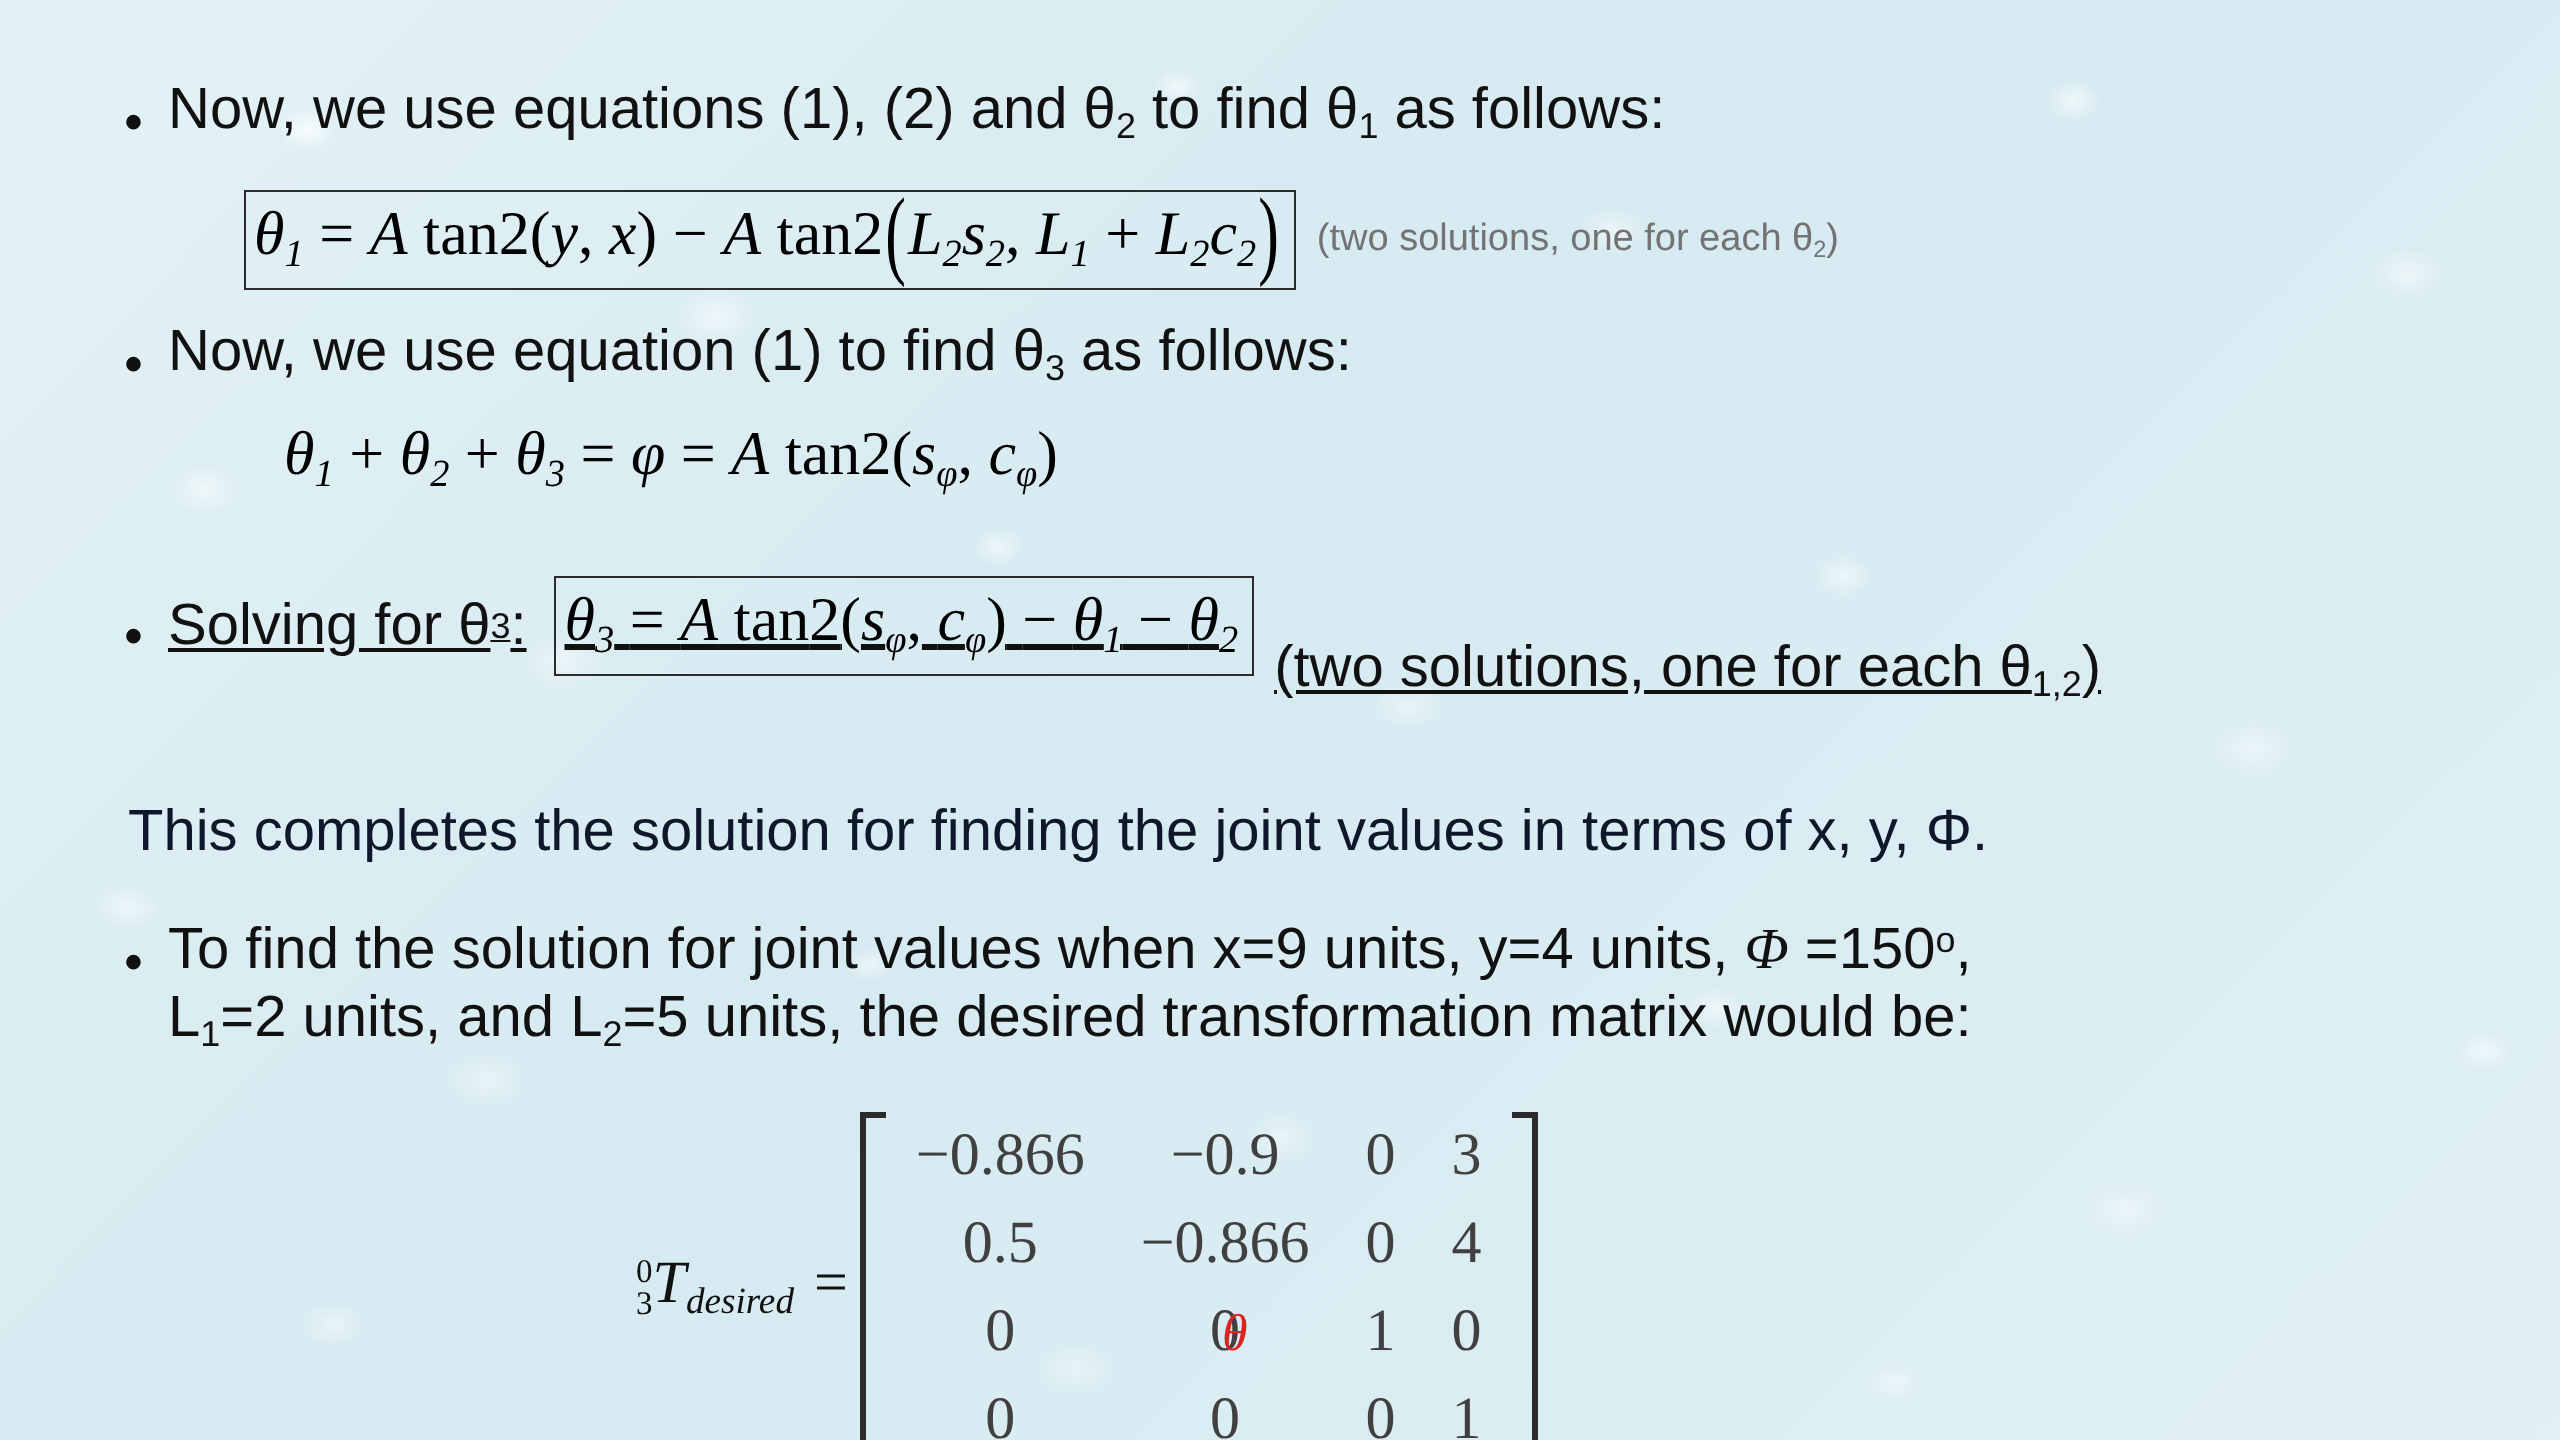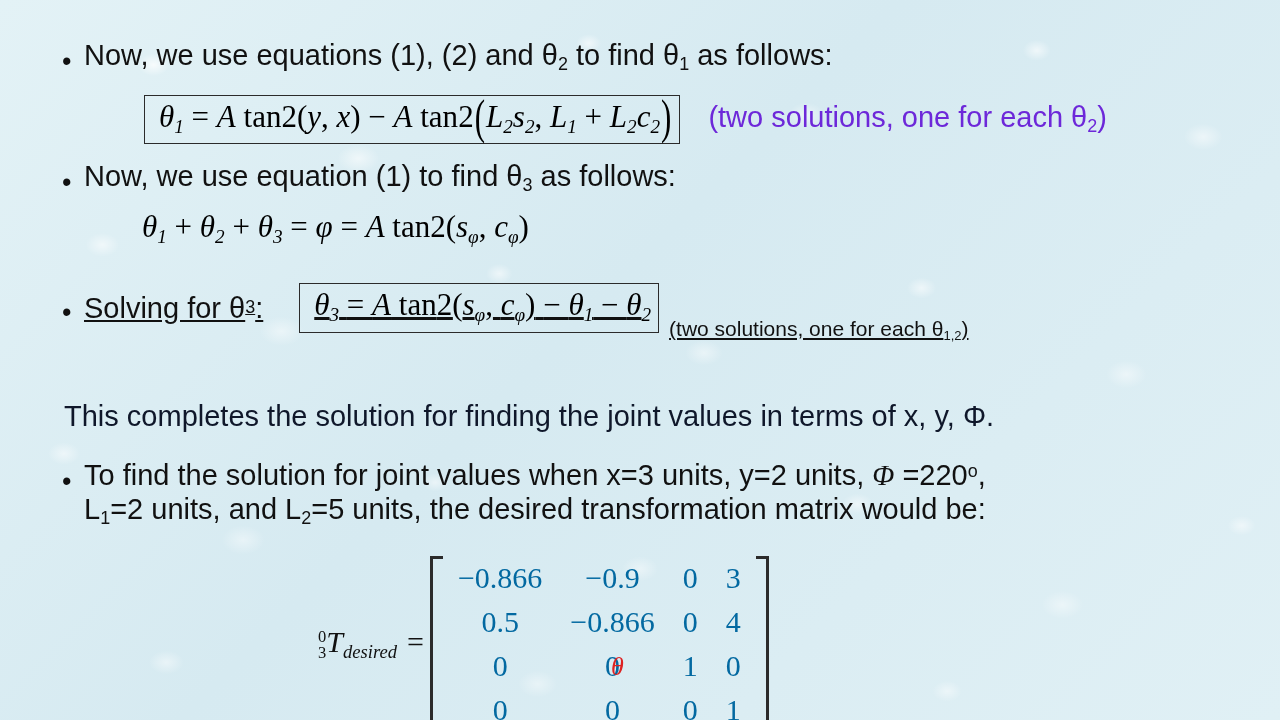--- a/index.html
+++ b/index.html
@@ -78,43 +78,42 @@
     font-style: italic;
     font-size: 31px;
     white-space: nowrap;
     color: #000;
   }
   .math .op { font-style: normal; }
   .math .num { font-style: normal; }
   .msub { font-size: 0.62em; font-style: italic; vertical-align: -0.3em; }
   .boxed {
     border: 1.5px solid #2b2b2b;
-    padding: 3px 7px 5px 14px;
+    padding: 3px 7px 5px 4px;
     display: inline-block;
     background: transparent;
-    margin-left: 22px;
   }
   .paren-big {
     font-style: normal;
     font-family: "Liberation Serif", serif;
     display: inline-block;
     transform: scaleY(1.6);
     transform-origin: center;
     margin: 0 1px;
   }
 
   
   #b1 { left: 62px; top: 38px; }
   #eq1-line { position: absolute; left: 122px; top: 95px; display: flex; align-items: center; }
-  #eq1-tail { font-size: 29px; margin-left: 28px; white-space: nowrap; color: #6d28d9; }
+  #eq1-tail { font-size: 19px; margin-left: 10px; white-space: nowrap; color: #737373; }
   #b2 { left: 62px; top: 159px; }
   #eq2 { position: absolute; left: 142px; top: 209px; }
   #b3 { left: 62px; top: 273px; display: flex; align-items: center; }
   #b3 .bullet-text { display: flex; align-items: center; text-decoration: underline; }
-  #eq3-tail { font-size: 21px; margin-left: 10px; white-space: nowrap; color: #111; margin-top: 44px; }
+  #eq3-tail { font-size: 29px; margin-left: 10px; white-space: nowrap; color: #111; margin-top: 44px; }
   #para1 { position: absolute; left: 64px; top: 400px; font-size: 29px; color: #0f172a; white-space: nowrap; }
   #b4 { left: 62px; top: 458px; }
   #b4 .bullet-text { white-space: normal; width: 1160px; }
 
   
   #matrix-block {
     position: absolute;
     left: 318px;
     top: 556px;
     display: flex;
@@ -148,21 +147,21 @@
   .bracket-right::before { right: 0; top: 0; bottom: 0; width: 3px; }
   .bracket-right::after { right: 0; top: 0; height: 3px; width: 13px; }
 
   table.mat { border-collapse: collapse; }
   table.mat td {
     font-family: "Liberation Serif", serif;
     font-size: 30px;
     font-style: normal;
     text-align: center;
     padding: 5px 14px;
-    color: #0369a1;
+    color: #404040;
     white-space: nowrap;
   }
   .red-mark {
     position: absolute;
     left: 611px;
     top: 652px;
     color: #d22;
     font-family: "Liberation Serif", serif;
     font-size: 26px;
     font-style: italic;
@@ -217,21 +216,21 @@
         <span class="op"> − </span><span>θ</span><span class="msub">2</span>
       </span>
       <span id="eq3-tail"><span>(two solutions, one for each θ</span><sub>1,2</sub><span>)</span></span>
     </div>
   </div>
 
   <div id="para1">This completes the solution for finding the joint values in terms of x, y, Φ.</div>
 
   <div class="bullet-row" id="b4">
     <div class="bullet-dot">•</div>
-    <div class="bullet-text"><span>To find the solution for joint values when x=3 units, y=2 units, </span><span style="font-family:'Liberation Serif',serif;font-style:italic;">Φ</span><span> =220</span><sup>o</sup><span>,</span><br><span>L</span><sub>1</sub><span>=2 units, and L</span><sub>2</sub><span>=5 units, the desired transformation matrix would be:</span></div>
+    <div class="bullet-text"><span>To find the solution for joint values when x=9 units, y=4 units, </span><span style="font-family:'Liberation Serif',serif;font-style:italic;">Φ</span><span> =150</span><sup>o</sup><span>,</span><br><span>L</span><sub>1</sub><span>=2 units, and L</span><sub>2</sub><span>=5 units, the desired transformation matrix would be:</span></div>
   </div>
 
   <div id="matrix-block">
     <div id="matrix-label"><span class="pre-sub"><span>0</span><span>3</span></span><span>T</span><span class="desired">desired</span><span class="eqsign">=</span></div>
     <div class="bracket bracket-left"></div>
     <table class="mat">
       <tbody>
           <tr>
         <td>−0.866</td>
         <td>−0.9</td>

